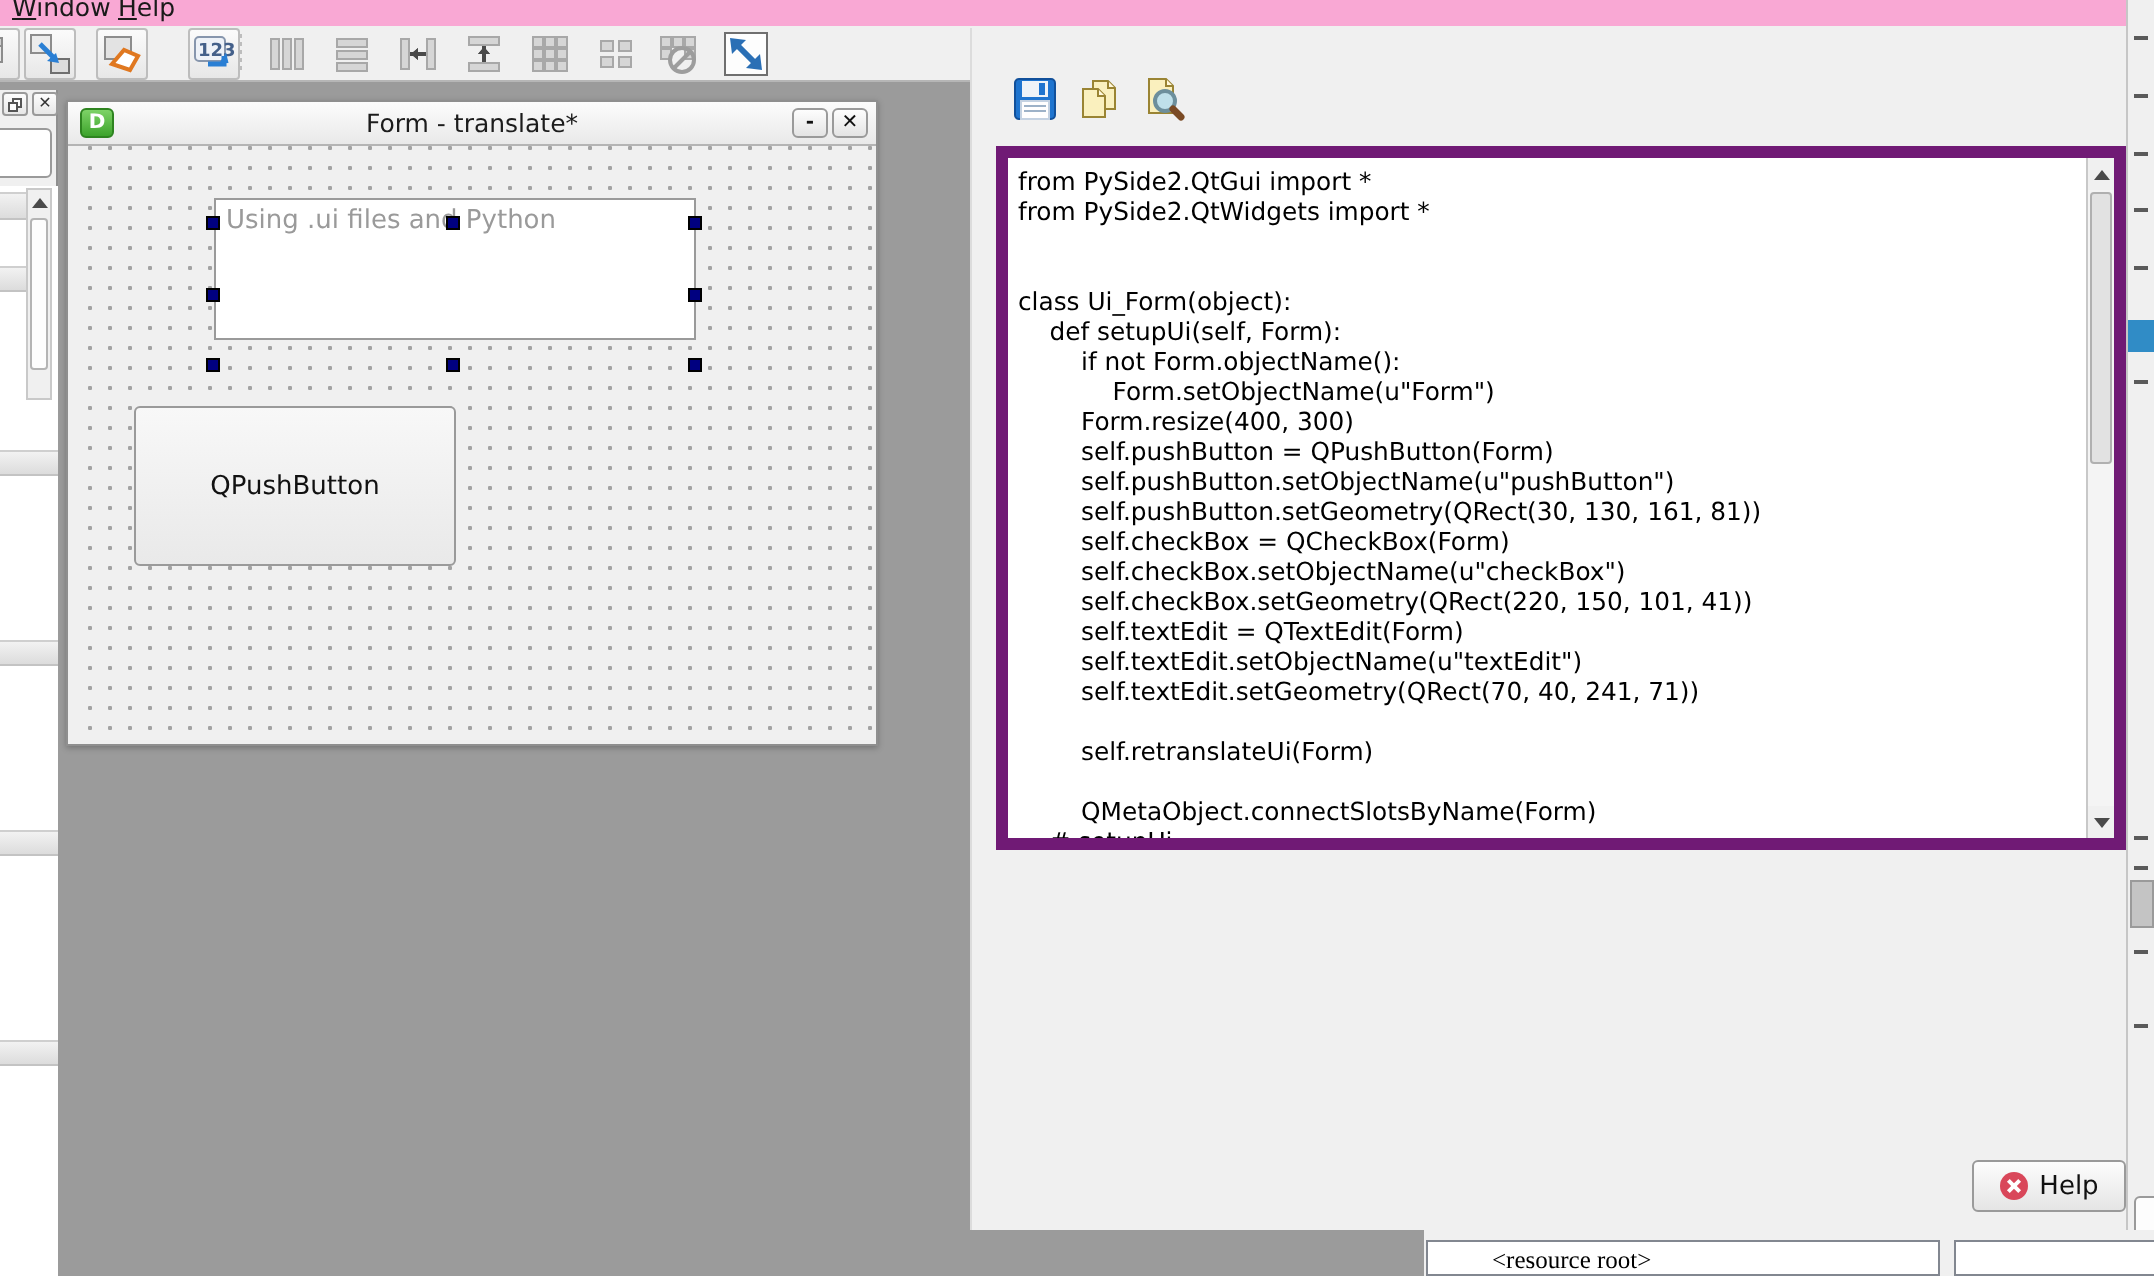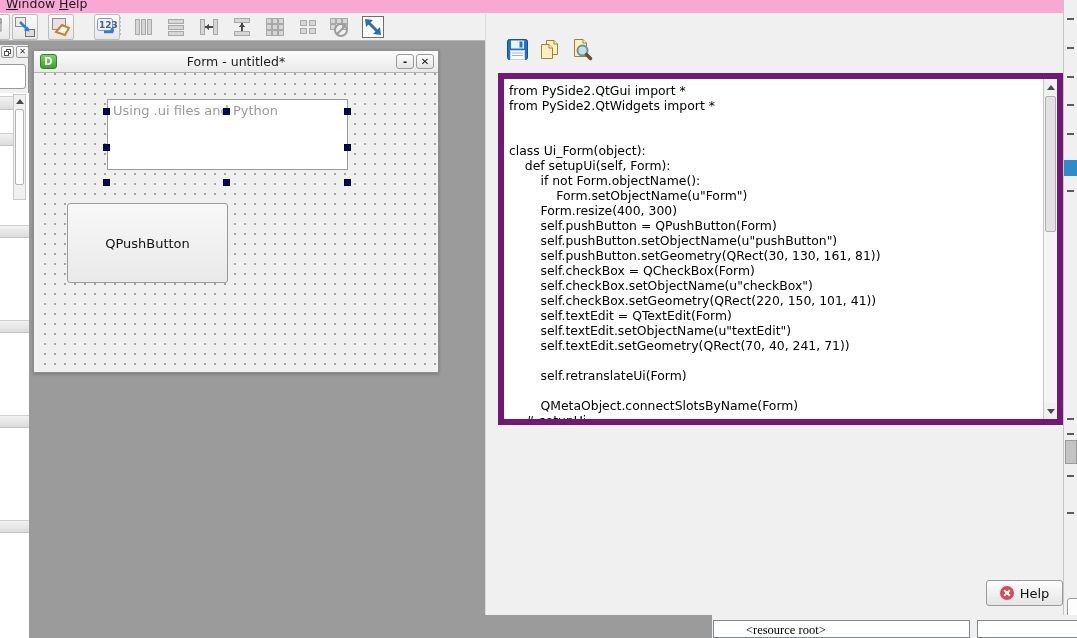--- a/index.html
+++ b/index.html
@@ -238,21 +238,21 @@
       <div class="wb-head" style="left:0;top:227px;width:29px;height:13px;"></div>
       <div class="wb-head" style="left:0;top:322px;width:29px;height:13px;"></div>
       <div class="wb-head" style="left:0;top:427px;width:29px;height:13px;"></div>
 
     </div>
   </div>
 
   <div class="abs formwin">
     <div class="formwin-title">
       <div class="doc-icon">D</div>
-      <div class="title">Form - untitled*</div>
+      <div class="title">Form - translate*</div>
       <div class="win-btn" style="right:24px;">-</div>
       <div class="win-btn" style="right:4px;">✕</div>
     </div>
     <div class="form-body">
       <div class="q-textedit">Using .ui files and Python</div>
 
       <div class="handle" style="left:67px;  top:35px;"></div>
       <div class="handle" style="left:187px; top:35px;"></div>
       <div class="handle" style="left:308px; top:35px;"></div>
       <div class="handle" style="left:67px;  top:71px;"></div>

